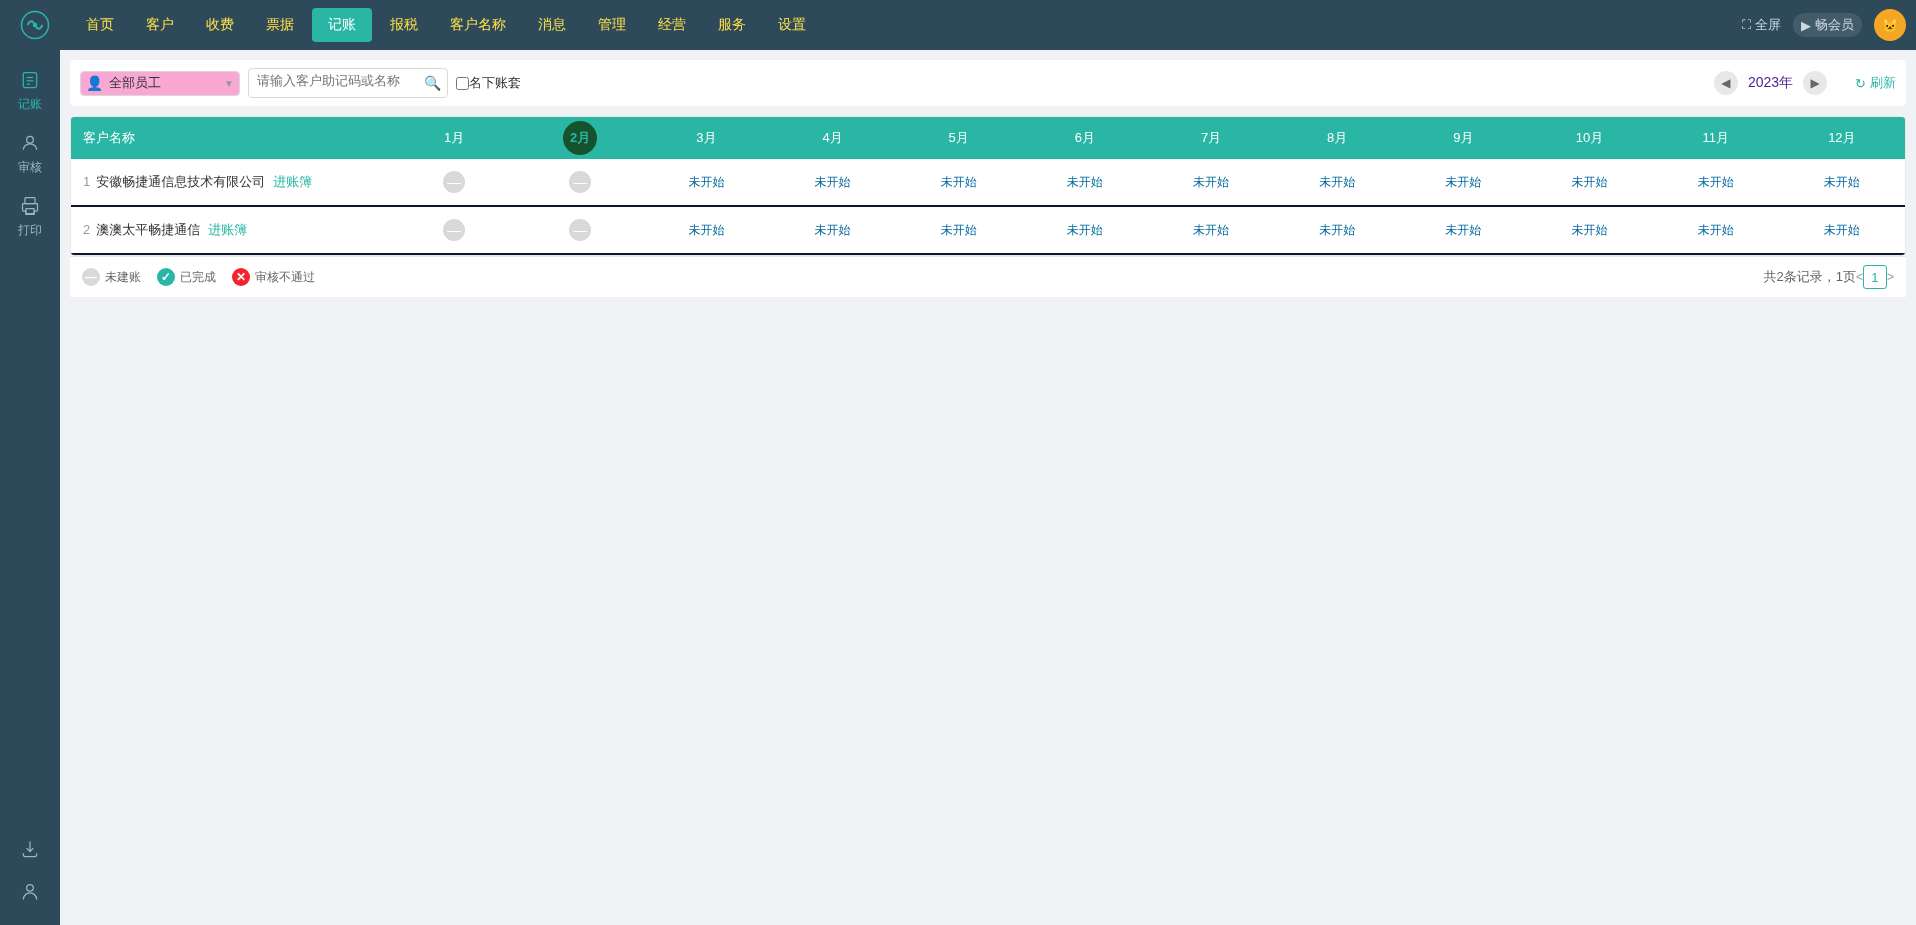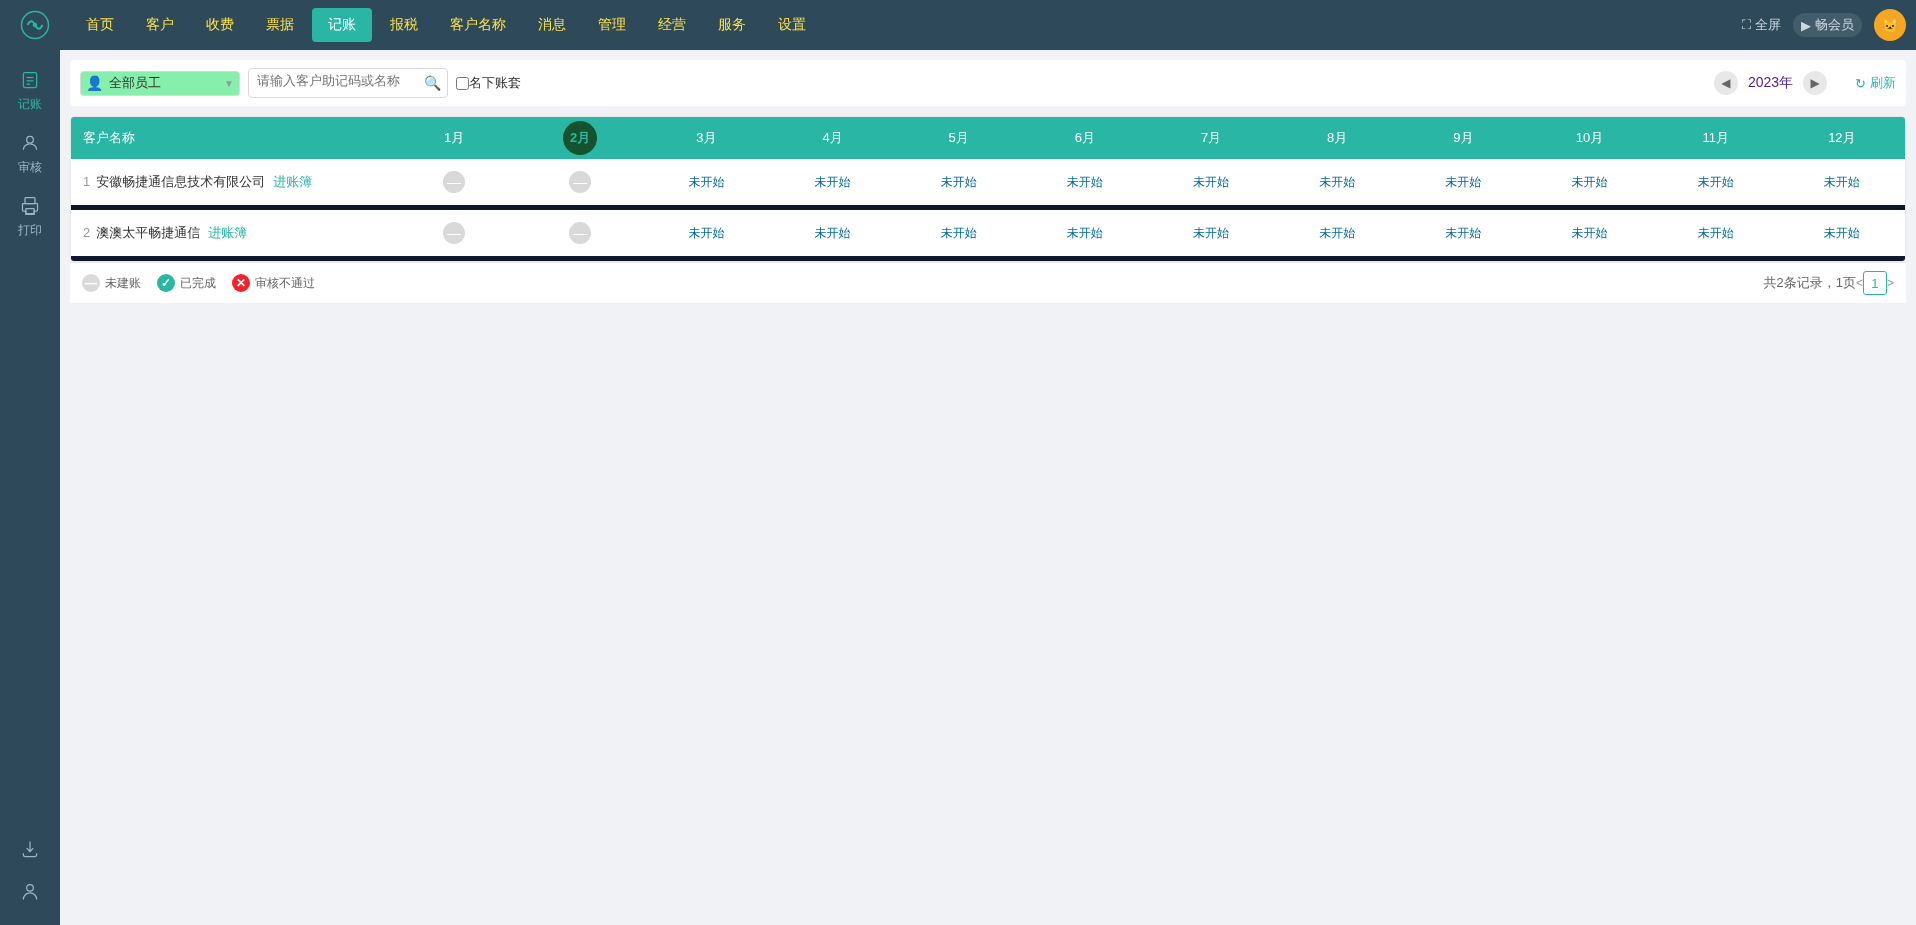--- a/index.html
+++ b/index.html
@@ -120,21 +120,21 @@
       position: relative;
       display: flex;
       align-items: center;
     }
     .employee-select {
       border: 1px solid #d9d9d9;
       border-radius: 4px;
       padding: 4px 28px 4px 28px;
       font-size: 13px;
       color: #333;
-      background: #86efac;
+      background: #f9a8d4;
       cursor: pointer;
       width: 160px;
       height: 25px;
       display: flex;
       align-items: center;
     }
     .select-icon {
       position: absolute;
       left: 6px;
       color: #f5a623;
@@ -253,21 +253,21 @@
       width: 34px;
       height: 34px;
       border-radius: 50%;
       background: #14532d;
       color: #2ab6a5;
       align-items: center;
       justify-content: center;
       font-weight: bold;
     }
     tbody tr {
-      border-bottom: 5px solid #0f172a;
+      border-bottom: 2px solid #0f172a;
       border-radius: 9px;
     }
     tbody td {
       padding: 12px 8px;
       text-align: center;
       font-size: 13px;
       color: #666;
       vertical-align: middle;
     }
     tbody td.client-name-cell {

